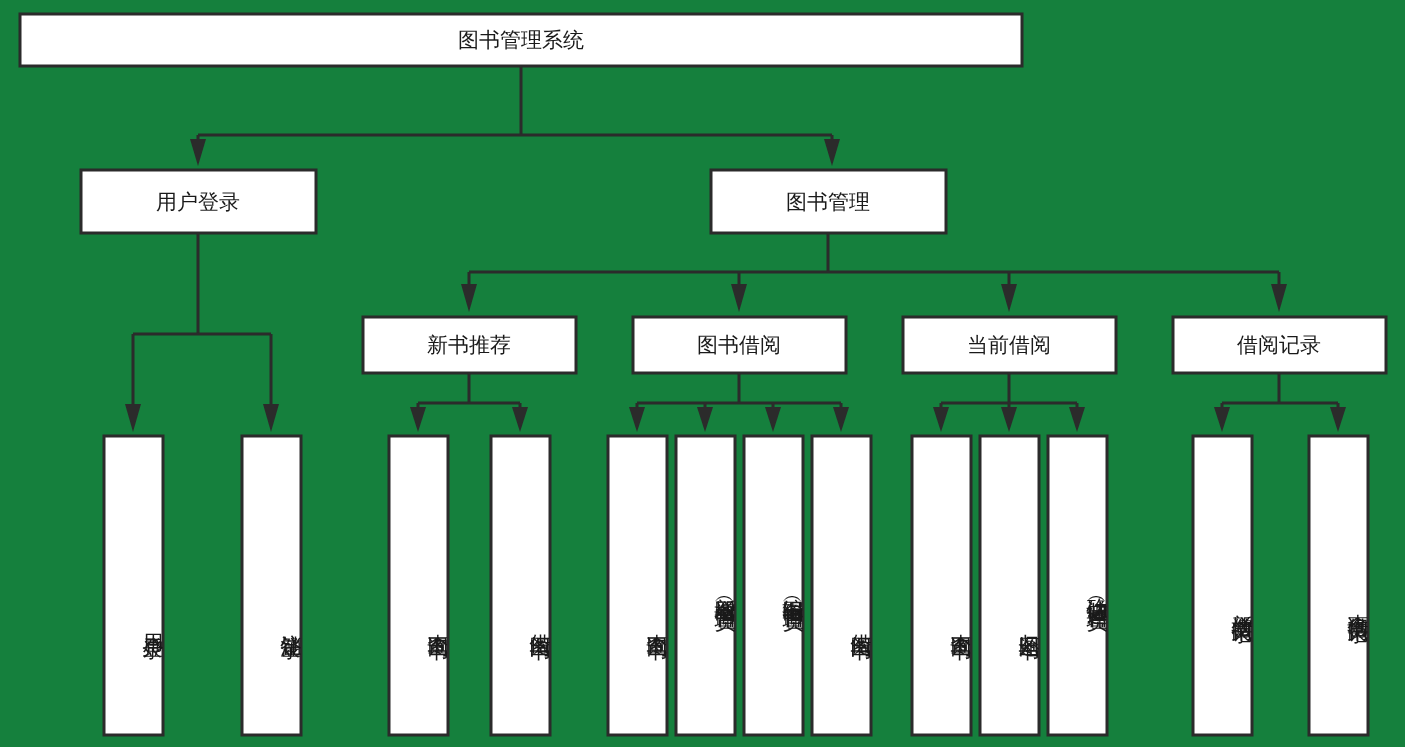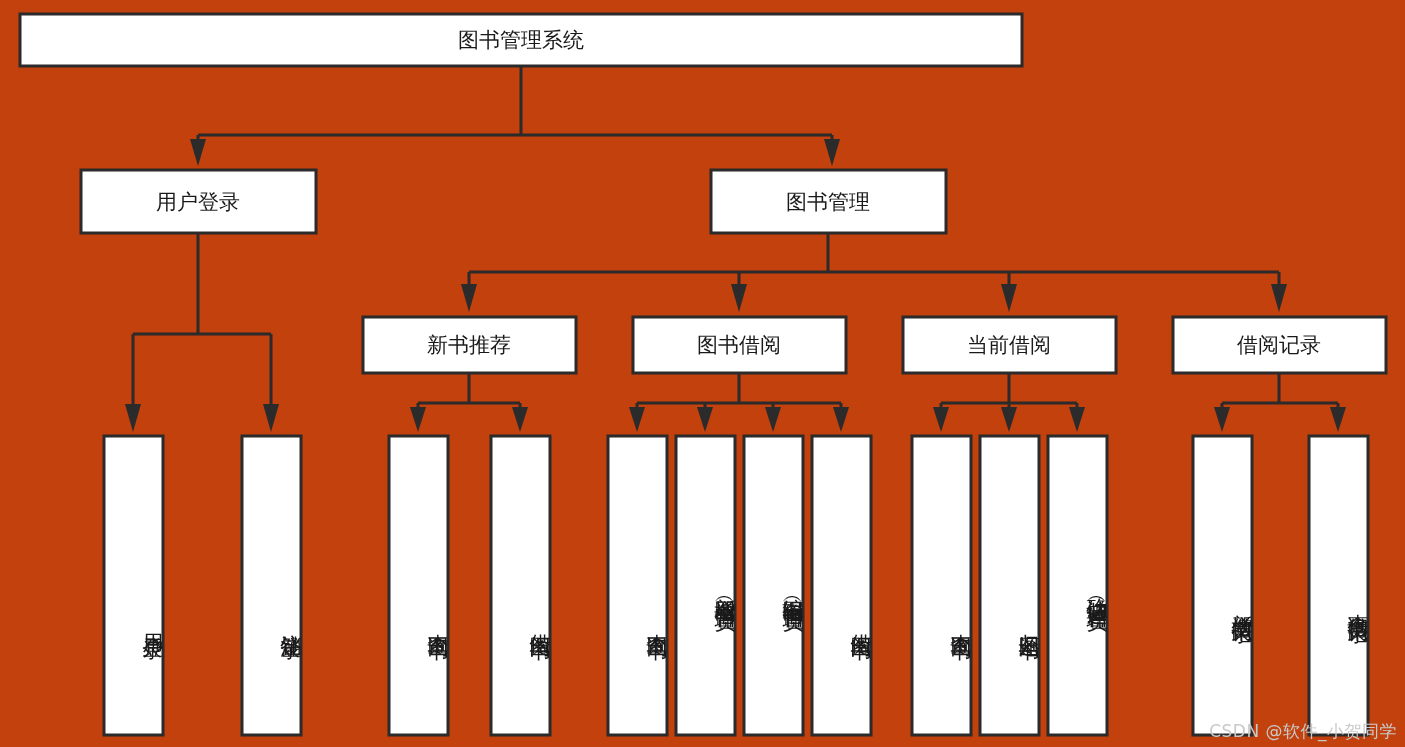--- a/index.html
+++ b/index.html
@@ -10,21 +10,21 @@
   body {
     width: 1405px;
     height: 747px;
     font-family: "DejaVu Sans", "Liberation Sans", sans-serif;
     overflow: hidden;
   }
   #diagram-root {
     position: relative;
     width: 1405px;
     height: 747px;
-    background: #c2410c;
+    background: #15803d;
   }
   svg#flow-svg {
     position: absolute;
     left: 0;
     top: 0;
     width: 1405px;
     height: 747px;
   }
   .node-box {
     fill: #ffffff;
@@ -215,14 +215,13 @@
   <div class="leaf-label-wrap" style="left:744px; top:444px; width:59px; height:291px;">编辑图书（管理员）</div>
   <div class="leaf-label-wrap" style="left:812px; top:506px; width:59px; height:229px;">借阅图书</div>
 
   <div class="leaf-label-wrap" style="left:912px; top:506px; width:59px; height:229px;">查询图书</div>
   <div class="leaf-label-wrap" style="left:980px; top:506px; width:59px; height:229px;">归还图书</div>
   <div class="leaf-label-wrap" style="left:1048px; top:444px; width:59px; height:291px;">确认归还（管理员）</div>
 
   <div class="leaf-label-wrap" style="left:1193px; top:470px; width:59px; height:265px;">新增借阅记录</div>
   <div class="leaf-label-wrap" style="left:1309px; top:470px; width:59px; height:265px;">查询借阅记录</div>
 
-  <div class="watermark">CSDN @软件_小贺同学</div>
 </div>
 
 </body></html>

